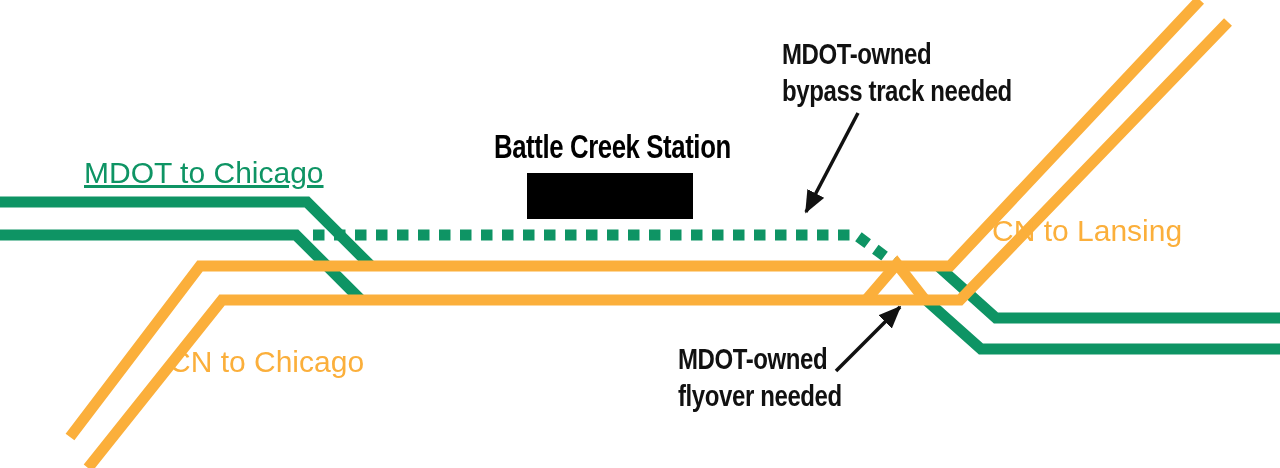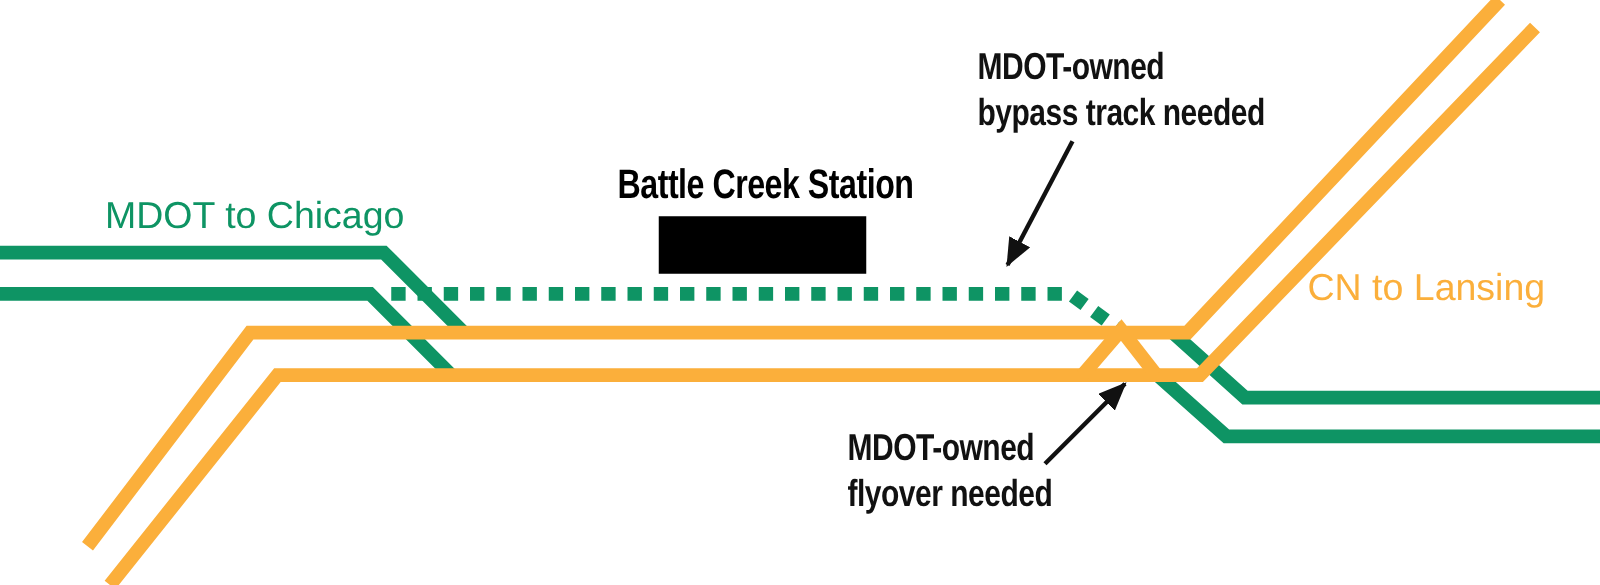--- a/index.html
+++ b/index.html
@@ -21,21 +21,21 @@
   }
   .station-title{
     position:absolute;white-space:nowrap;
     font-size:33px;font-weight:bold;letter-spacing:-0.5px;
     transform:scaleX(0.78);transform-origin:0 0;
     color:#000000;
   }
   #lbl-station{left:494px;top:128px;}
   #lbl-mdot-chicago{left:84px;top:156px;}
   #lbl-cn-chicago{left:169px;top:345px;}
-  #lbl-cn-lansing{left:1046px;top:214px;text-align:right;}
+  #lbl-cn-lansing{left:992px;top:214px;text-align:right;}
   #lbl-mdot-detroit{left:986px;top:359px;}
   #note-bypass{left:782px;top:35px;}
   #note-flyover{left:678px;top:340px;}
 </style>
 </head>
 <body>
 
 <div id="stage">
 
   <svg id="track-svg" viewBox="0 0 1280 468" xmlns="http://www.w3.org/2000/svg">
@@ -58,22 +58,23 @@
         <rect x="527" y="173" width="166" height="46" fill="#000000"></rect>
       </g>
     <g id="arrows-layer">
         <line x1="858" y1="113" x2="806" y2="212" stroke="#111111" stroke-width="3.5" marker-end="url(#arrowhead)"></line>
         <line x1="836" y1="371" x2="900" y2="307" stroke="#111111" stroke-width="3.5" marker-end="url(#arrowhead)"></line>
       </g>
   </svg>
 
   <div class="station-title" id="lbl-station">Battle Creek Station</div>
 
-  <div class="lbl" id="lbl-mdot-chicago" style="color: rgb(14, 148, 100);">MDOT to Chicago</div>
+  <div class="lbl" id="lbl-mdot-chicago" style="color: rgb(14, 148, 100); text-decoration: underline;">MDOT to Chicago</div>
 
+  <div class="lbl" id="lbl-cn-chicago" style="color: rgb(251, 175, 59);">CN to Chicago</div>
 
   <div class="lbl" id="lbl-cn-lansing" style="color: rgb(251, 175, 59);">CN to Lansing</div>
 
 
   <div class="note" id="note-bypass">
     <div>MDOT-owned</div>
     <div>bypass track needed</div>
   </div>
 
   <div class="note" id="note-flyover">

